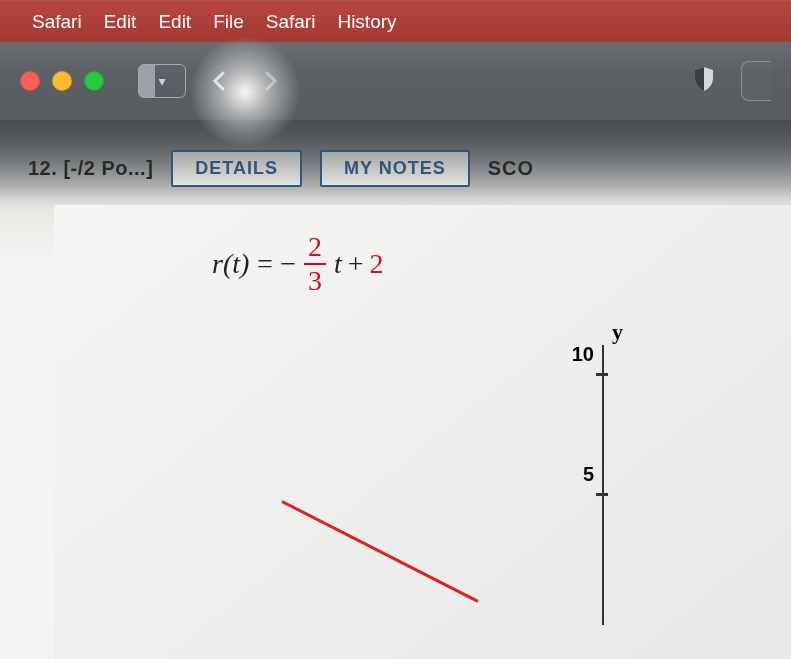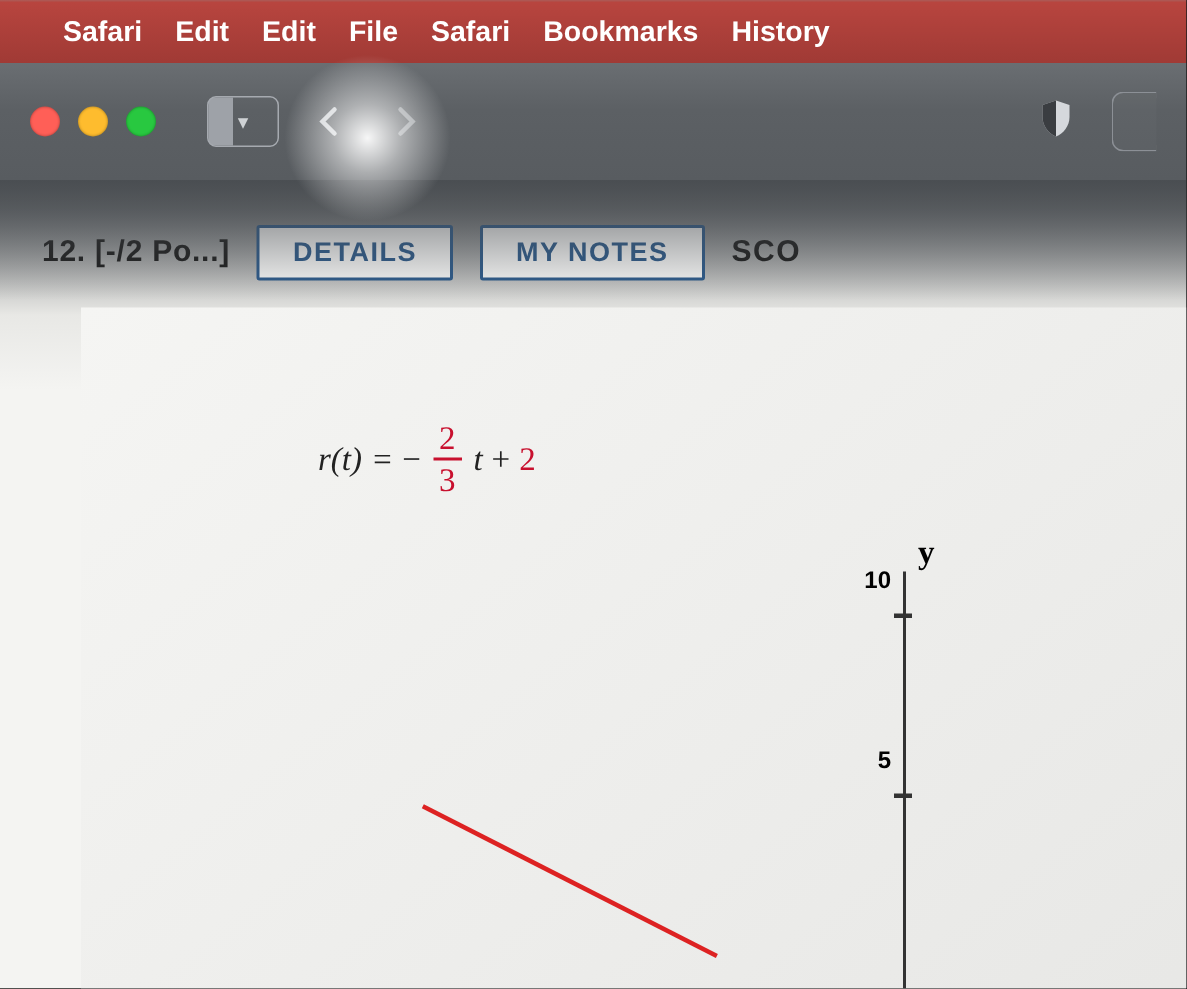--- a/index.html
+++ b/index.html
@@ -9,24 +9,24 @@
       width: 791px;
       height: 659px;
       overflow: hidden;
       position: relative;
     }
     .menubar {
       background: linear-gradient(to bottom, #b8453f, #a03a35);
       height: 42px;
       display: flex;
       align-items: center;
-      padding: 0 18px;
+      padding: 0 8px;
       gap: 22px;
       color: #fff;
-      font-weight: 700;
+      font-weight: 400;
       font-size: 19px;
       border-top: 1px solid rgba(255,255,255,0.15);
     }
     .menubar .apple { font-size: 20px; margin-right: 2px; }
     .menubar span { cursor: default; }
     .toolbar {
       background: linear-gradient(to bottom, #6a6e72 0%, #5c6064 40%, #585c60 100%);
       height: 78px;
       display: flex;
       align-items: center;
@@ -133,28 +133,27 @@
       min-height: 600px;
     }
     .prompt {
       font-family: Verdana, Geneva, sans-serif;
       font-size: 20px;
       color: #222;
       margin-bottom: 18px;
     }
     .eqn {
       font-family: Georgia, "Times New Roman", serif;
-      font-size: 22px;
+      font-size: 28px;
       font-style: italic;
       color: #222;
       display: flex;
       align-items: center;
       margin-left: 130px;
       gap: 6px;
-      margin-top: 48px;
     }
     .frac {
       display: inline-flex;
       flex-direction: column;
       align-items: center;
       font-style: normal;
       line-height: 1;
       margin: 0 2px;
       color: #c8102e;
     }
@@ -187,21 +186,21 @@
       left: -6px;
       width: 12px;
       height: 3px;
       background: #333;
     }
     .ticklabel {
       position: absolute;
       right: calc(100% - 512px);
       font-family: Arial, sans-serif;
       font-weight: 700;
-      font-size: 16px;
+      font-size: 20px;
       text-align: right;
       width: 40px;
     }
     .graphline {
       position: absolute;
       left: 200px;
       top: 175px;
       width: 220px;
       height: 2.5px;
       background: #d22;
@@ -212,21 +211,20 @@
 </head>
 <body>
 
 <div class="menubar">
   <span class="apple"></span>
   <span>Safari</span>
   <span>Edit</span>
   <span>Edit</span>
   <span>File</span>
   <span>Safari</span>
-  <span>Bookmarks</span>
   <span>History</span>
 </div>
 
 <div class="toolbar">
   <div class="traffic">
     <div class="dot red"></div>
     <div class="dot yellow"></div>
     <div class="dot green"></div>
   </div>
   <div class="sidebarbtn">

